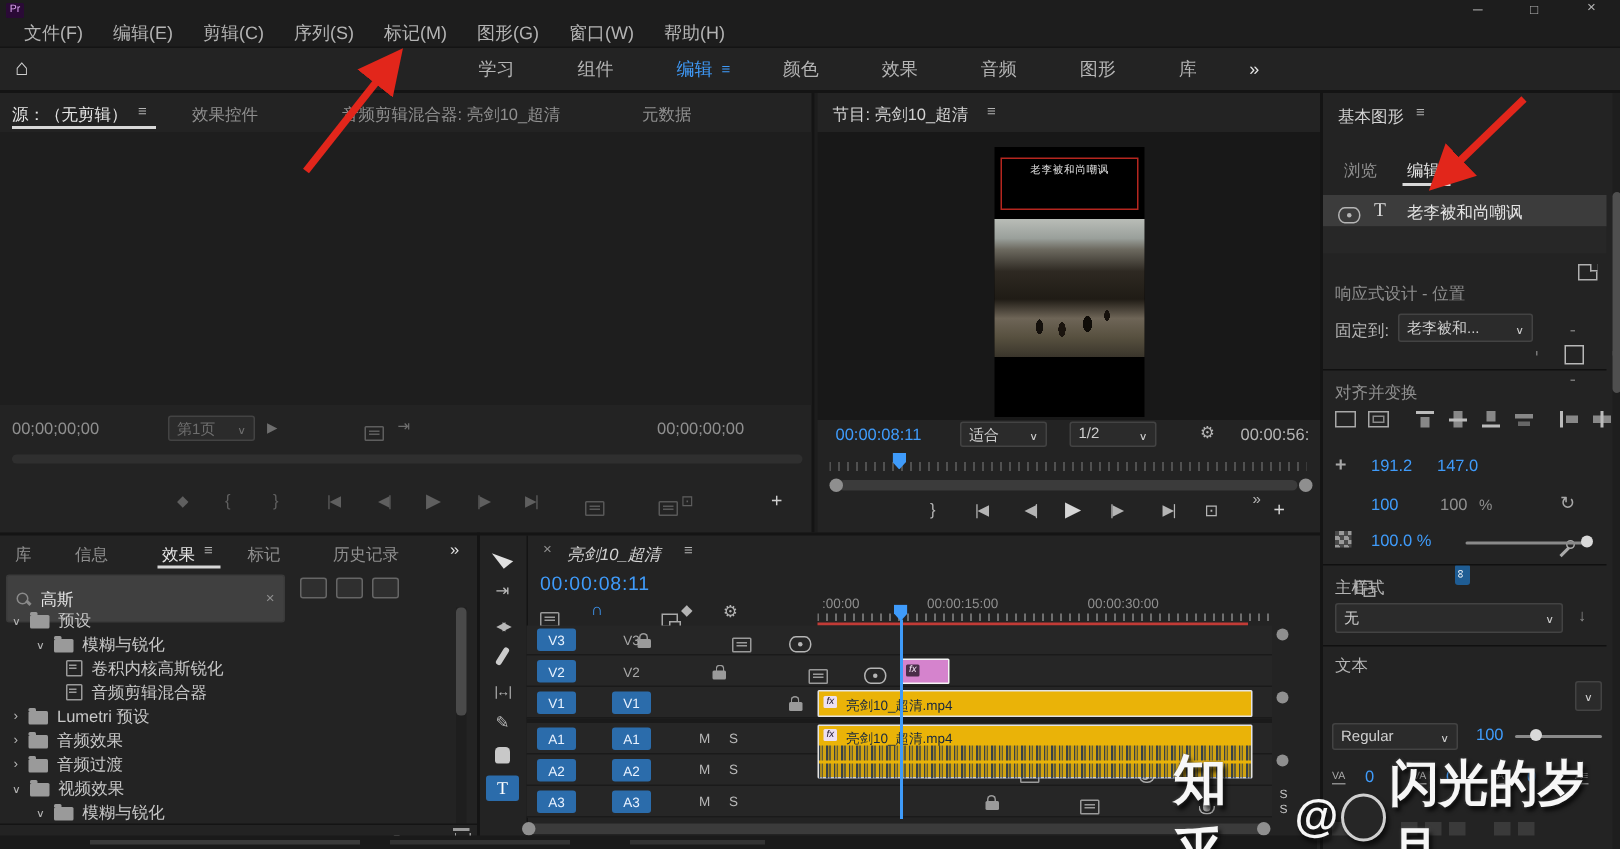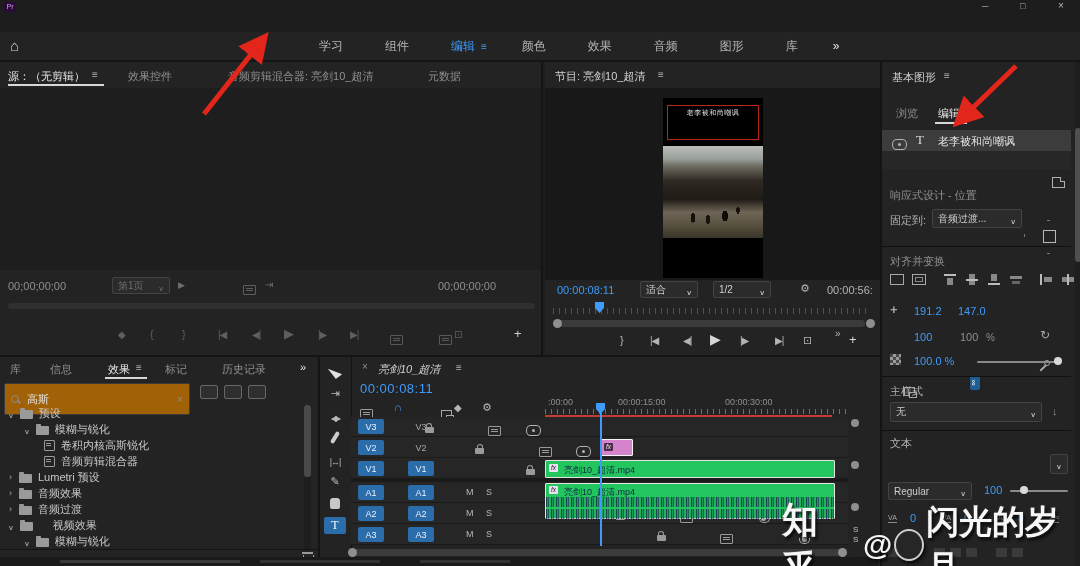--- a/index.html
+++ b/index.html
@@ -14,21 +14,21 @@
   .dd{background:#2b2b2b;border:1px solid #434343;border-radius:2px;color:#cfcfcf;
       display:flex;align-items:center;justify-content:space-between;padding:0 5px;box-sizing:border-box;}
   .sl{height:2px;background:#8a8a8a;border-radius:1px;}
   .knob{width:8px;height:8px;border-radius:50%;background:#d9d9d9;}
   .sbt{background:#3b3b3b;border-radius:4px;}
   .sbk{width:9px;height:9px;border-radius:50%;background:#8f8f8f;}
   .ticks{background:repeating-linear-gradient(90deg,#6f6f6f 0 1px,transparent 1px 6px);}
   .patch{background:#2b6cab;border-radius:2px;color:#e8f2ff;font-size:9px;display:flex;align-items:center;justify-content:center;width:26px;height:15px;}
   .tname{border-radius:2px;font-size:9px;display:flex;align-items:center;justify-content:center;width:26px;height:15px;color:#a8a8a8;}
   .tname.on{background:#2b6cab;color:#e8f2ff;}
-  .clip{background:#22c55e;border:1px solid #e3e3e3;border-radius:1px;box-sizing:border-box;}
+  .clip{background:#eab308;border:1px solid #e3e3e3;border-radius:1px;box-sizing:border-box;}
   .gclip{background:#d583cd;border:1px solid #f4f4f4;border-radius:1px;box-sizing:border-box;}
   .fx{background:#ece0f2;color:#2a2036;font-size:6.5px;font-style:italic;border-radius:1px;padding:0 2px;line-height:8px;}
   .fxd{background:#4a2d49;color:#f0e0f0;font-size:6.5px;font-style:italic;border-radius:1px;padding:0 2px;line-height:8px;}
   .wave{background:
      repeating-linear-gradient(90deg,rgba(26,46,80,.85) 0 1px,rgba(26,46,80,.30) 1px 2px,rgba(26,46,80,.65) 2px 3px,rgba(26,46,80,.12) 3px 5px);}
   .row-line{position:absolute;left:0;right:0;height:1px;background:#1a1a1a;}
   
   .g::before{display:inline-block;}
   .g-menu::before{content:"≡";}
   .g-chev::before{content:"∨";font-size:8px;transform:scaleY(.85);}
@@ -99,20 +99,30 @@
 
 <div id="app">
 
   <div class="a" style="left:0;top:0;width:1080px;height:14px;background:#1d1d1d;">
     <div class="a" style="left:4px;top:2px;width:12px;height:10px;background:#2a0a36;color:#d8a0ec;font-size:7px;text-align:center;line-height:10px;border-radius:1px;">Pr</div>
     <span class="a g g-min f9 t-mid" style="left:982px;top:1px;"></span>
     <span class="a g g-max f9 t-mid" style="left:1020px;top:1px;"></span>
     <span class="a g g-close f10 t-mid" style="left:1058px;top:0px;"></span>
   </div>
 
+  <div class="a flex" style="left:0;top:14px;width:1080px;height:18px;background:#1d1d1d;border-bottom:1px solid #141414;padding-left:6px;box-sizing:border-box;">
+    <span class="f12 t-mid" style="padding:0 10px;">文件(F)</span>
+    <span class="f12 t-mid" style="padding:0 10px;">编辑(E)</span>
+    <span class="f12 t-mid" style="padding:0 10px;">剪辑(C)</span>
+    <span class="f12 t-mid" style="padding:0 10px;">序列(S)</span>
+    <span class="f12 t-mid" style="padding:0 10px;">标记(M)</span>
+    <span class="f12 t-mid" style="padding:0 10px;">图形(G)</span>
+    <span class="f12 t-mid" style="padding:0 10px;">窗口(W)</span>
+    <span class="f12 t-mid" style="padding:0 10px;">帮助(H)</span>
+  </div>
 
   <div class="a" style="left:0;top:32px;width:1080px;height:30px;background:#232323;border-bottom:2px solid #141414;box-sizing:border-box;">
     <span class="a g g-home" style="left:10px;top:5px;font-size:15px;color:#cfcfcf;"></span>
     <div class="a flex" style="left:298px;top:0;height:28px;">
       <span class="f12 t-mid" style="padding:0 21px;font-family:Liberation Mono, monospace;">学习</span>
       <span class="f12 t-mid" style="padding:0 21px;">组件</span>
       <span class="f12 t-blue" style="padding:0 6px 0 21px;">编辑</span>
       <span class="g g-menu t-blue f10" style="padding-right:14px;"></span>
       <span class="f12 t-mid" style="padding:0 21px;">颜色</span>
       <span class="f12 t-mid" style="padding:0 21px;">效果</span>
@@ -217,21 +227,21 @@
       <span class="eye a" style="left:10px;top:6px;"></span>
       <span class="a" style="left:34px;top:2px;font-family:'Liberation Serif',serif;font-size:13px;color:#dcdcdc;">T</span>
       <span class="a f11" style="left:56px;top:4px;color:#e4e4e4;">老李被和尚嘲讽</span>
     </div>
     <div class="a" style="left:0;top:89px;width:189px;height:18px;background:#272727;"></div>
     <span class="a newlyr" style="left:170px;top:112px;"></span>
     
     <div class="a f11 t-dim" style="left:8px;top:126px;">响应式设计 - 位置</div>
     <div class="a f11 t-mid" style="left:8px;top:151px;">固定到:</div>
     <div class="dd a" style="left:50px;top:147px;width:90px;height:19px;">
-      <span class="f10">音频过渡...</span>
+      <span class="f10">老李被和...</span>
       <span class="g g-chev"></span>
     </div>
     <div class="a anchor-w" style="left:150px;top:140px;">
         <span class="anchor-h"></span>
       </div>
     <div class="a" style="left:0;top:184px;width:189px;height:1px;background:#101010;"></div>
     
     <div class="a f11 t-dim" style="left:8px;top:192px;">对齐并变换</div>
     <div class="a" style="left:0;top:212px;width:200px;height:16px;">
       <span class="a ai" style="left:8px;border:1px solid #a8a8a8;width:12px;height:9px;"></span>
@@ -304,21 +314,21 @@
   <div class="a panel" style="left:0;top:355px;width:320px;height:211px;border-top:2px solid #141414;border-right:2px solid #141414;box-sizing:border-box;">
     <div class="a f11 t-dim" style="left:10px;top:5px;">库</div>
     <div class="a f11 t-dim" style="left:50px;top:5px;">信息</div>
     <div class="a f11 t-w" style="left:108px;top:5px;">效果</div>
     <span class="a g g-menu f10 t-mid" style="left:136px;top:5px;"></span>
     <div class="ul" style="left:105px;top:20px;width:42px;"></div>
     <div class="a f11 t-dim" style="left:165px;top:5px;">标记</div>
     <div class="a f11 t-dim" style="left:222px;top:5px;">历史记录</div>
     <span class="a g g-chevs f11 t-w" style="left:300px;top:4px;"></span>
     
-    <div class="a flex" style="left:4px;top:26px;width:186px;height:32px;background:#a16207;border:1px solid #3a3a3a;border-radius:2px;box-sizing:border-box;padding:14px 6px;">
+    <div class="a flex" style="left:4px;top:26px;width:186px;height:32px;background:#404040;border:1px solid #3a3a3a;border-radius:2px;box-sizing:border-box;padding:14px 6px;">
       <span class="searchi" style="margin-right:8px;"></span>
       <span class="f11 t-w" style="flex:1;">高斯</span>
       <span class="g g-close f10 t-dim"></span>
     </div>
     <span class="a" style="left:200px;top:28px;width:16px;height:12px;border:1px solid #666;border-radius:2px;background:#2f2f2f;"></span>
     <span class="a" style="left:224px;top:28px;width:16px;height:12px;border:1px solid #666;border-radius:2px;background:#2f2f2f;"></span>
     <span class="a" style="left:248px;top:28px;width:16px;height:12px;border:1px solid #666;border-radius:2px;background:#2f2f2f;"></span>
     
     <div class="a" style="left:0;top:48px;width:304px;height:144px;">
       <div class="a flex" style="left:0;top:0;height:16px;">
@@ -350,21 +360,21 @@
         <span class="f11" style="margin-left:6px;">音频效果</span>
       </div>
       <div class="a flex" style="left:0;top:96px;height:16px;">
         <span class="t-mid f9" style="margin-left:9px;">›</span>
         <span class="fold" style="margin-left:7px;"></span>
         <span class="f11" style="margin-left:6px;">音频过渡</span>
       </div>
       <div class="a flex" style="left:0;top:112px;height:16px;">
         <span class="g g-chev t-mid" style="margin-left:8px;"></span>
         <span class="fold" style="margin-left:6px;"></span>
-        <span class="f11" style="margin-left:20px;">视频效果</span>
+        <span class="f11" style="margin-left:6px;">视频效果</span>
       </div>
       <div class="a flex" style="left:0;top:128px;height:16px;">
         <span class="g g-chev t-mid" style="margin-left:24px;"></span>
         <span class="fold" style="margin-left:6px;"></span>
         <span class="f11" style="margin-left:6px;">模糊与锐化</span>
       </div>
     </div>
     <div class="a" style="left:304px;top:48px;width:7px;height:144px;background:#1e1e1e;"></div>
     <div class="a" style="left:304px;top:48px;width:7px;height:72px;background:#4a4a4a;border-radius:3px;"></div>
     <div class="a" style="left:0;top:192px;width:318px;height:1px;background:#141414;"></div>

